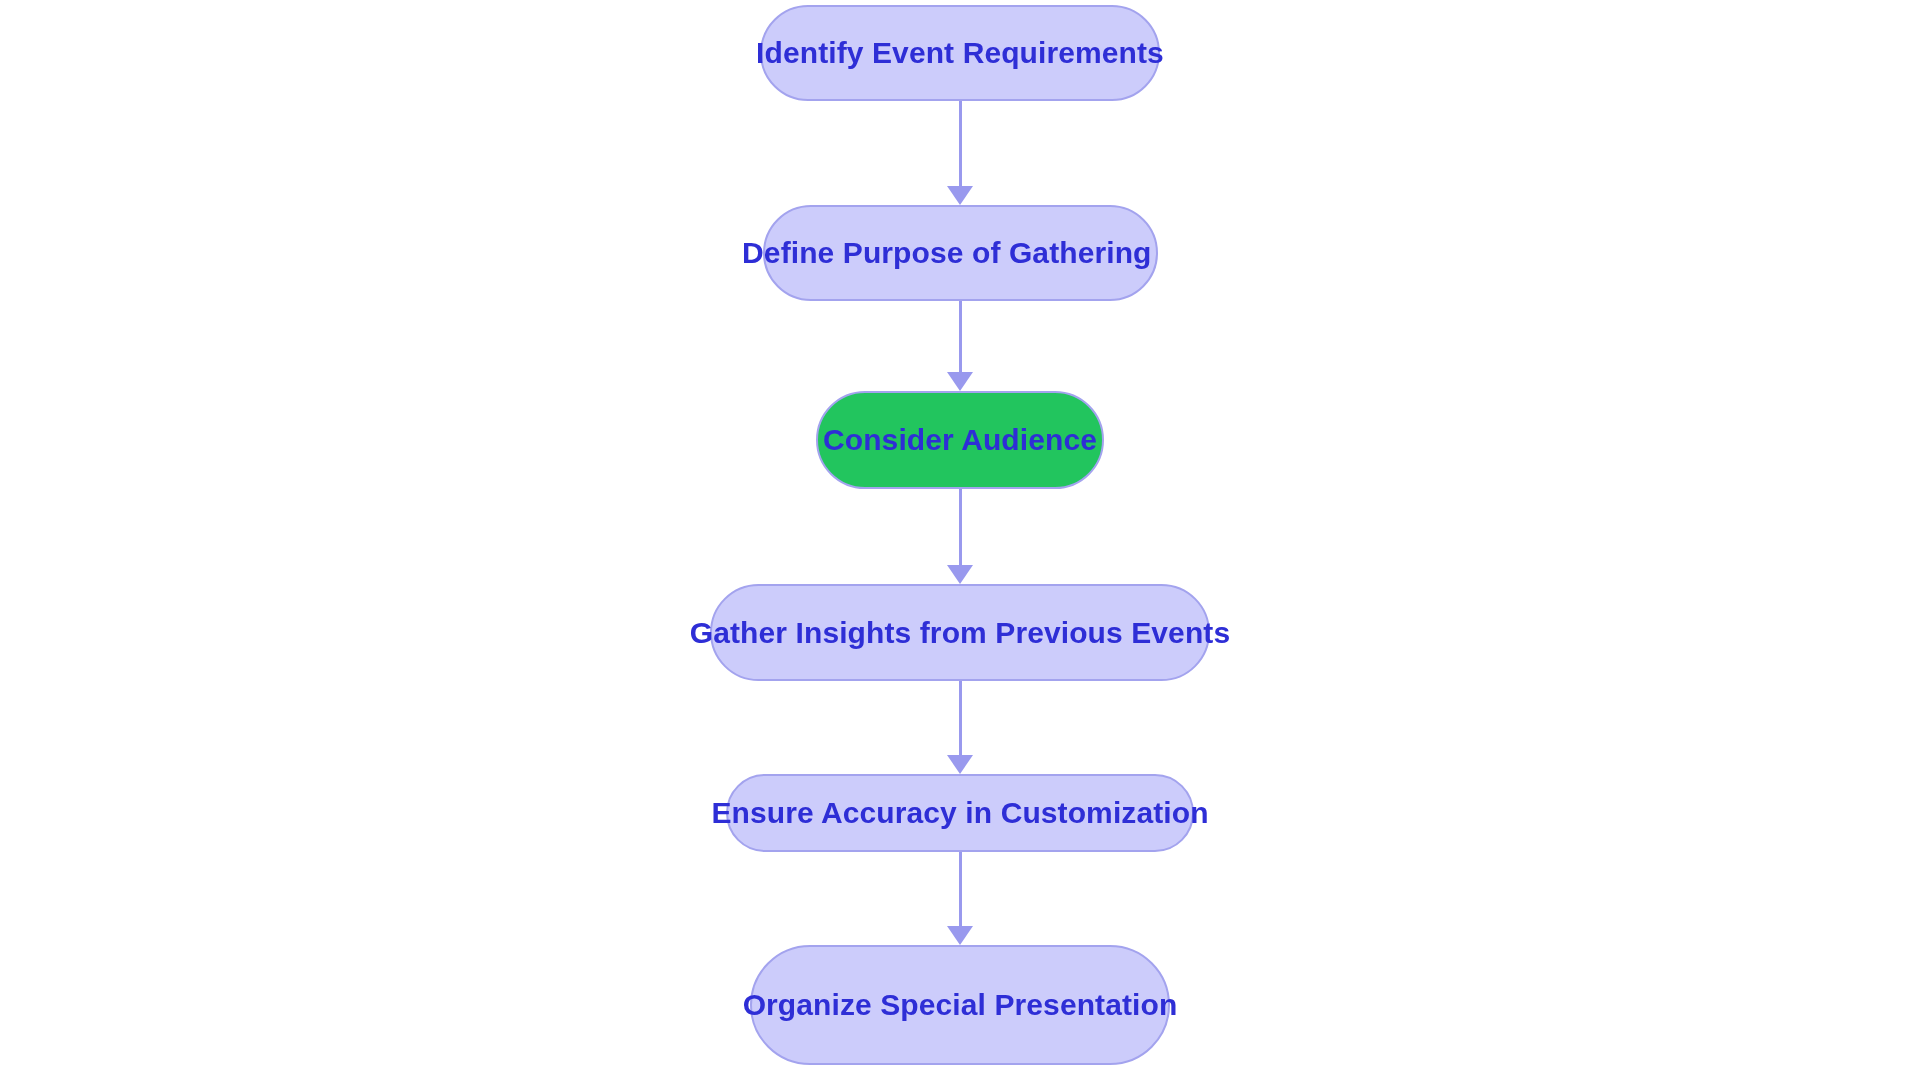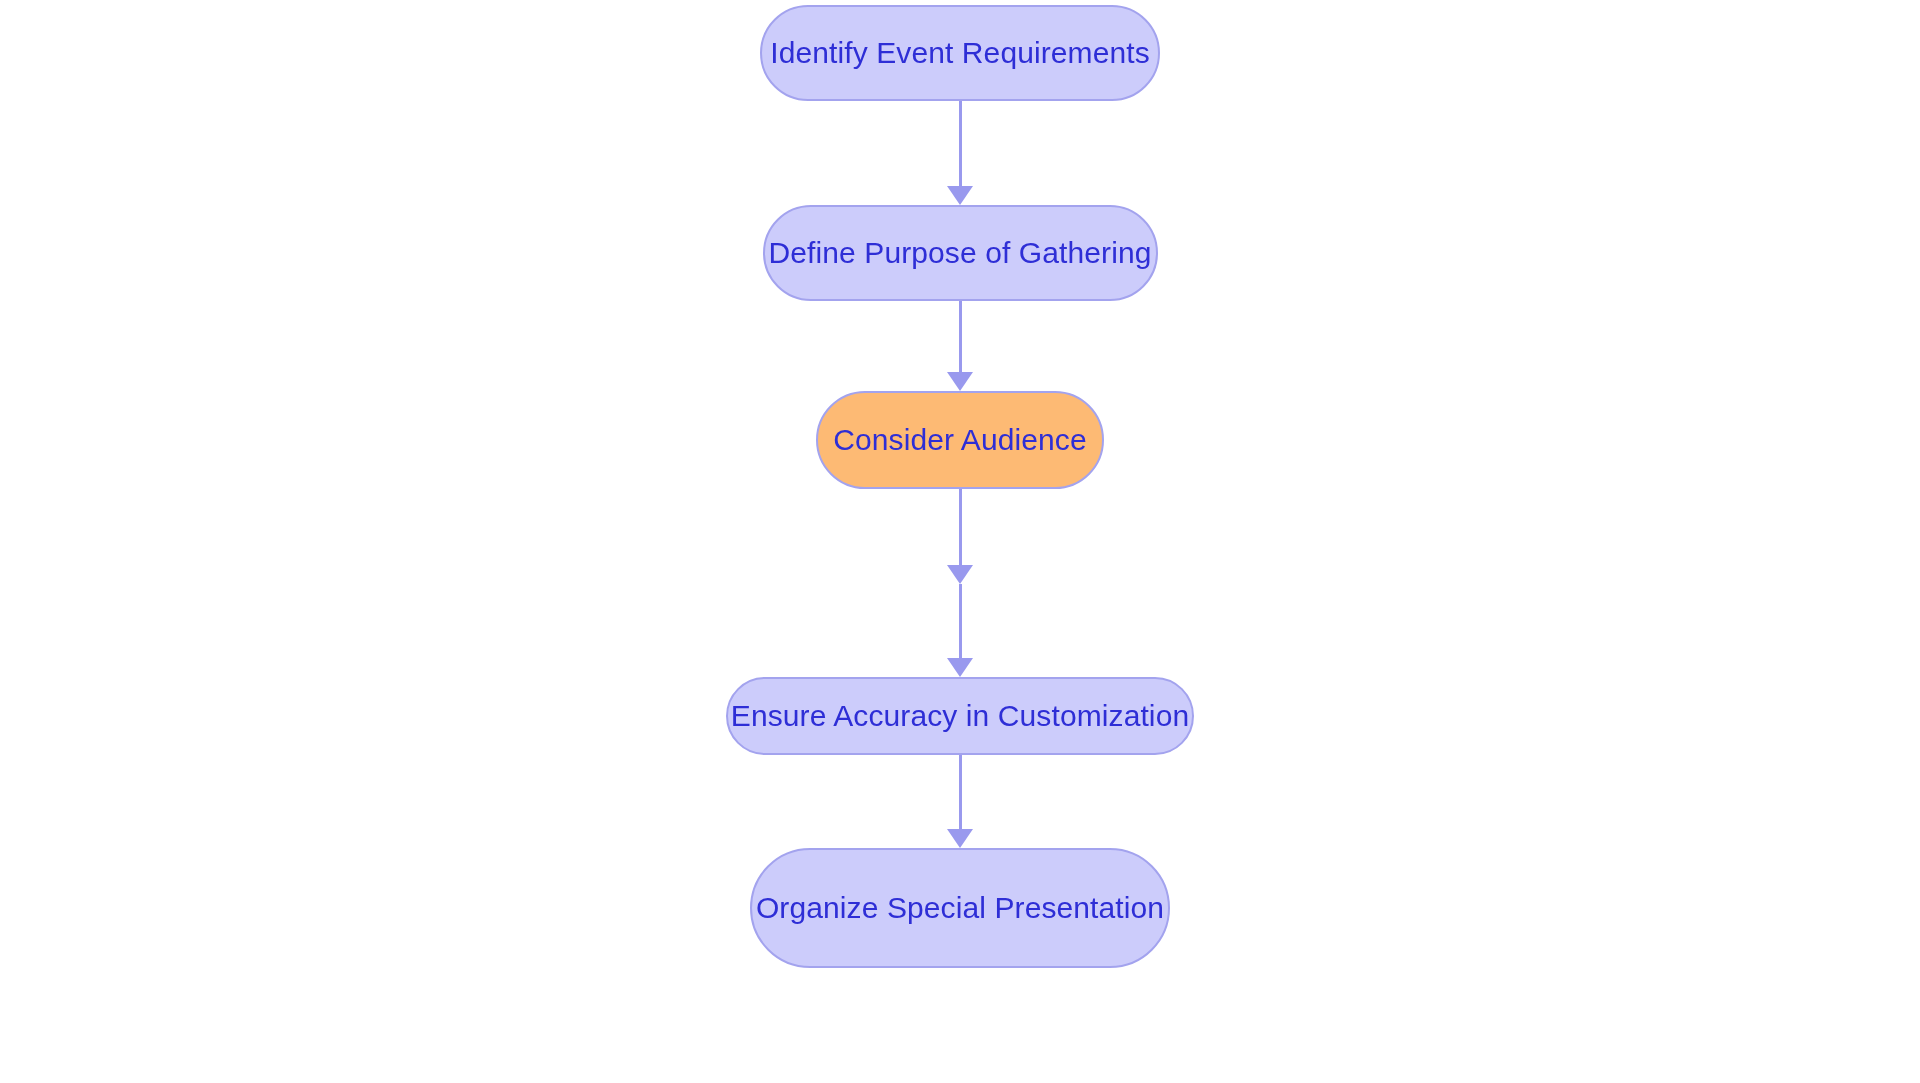--- a/index.html
+++ b/index.html
@@ -43,20 +43,21 @@
     font-size: 30px;
     line-height: 1;
     letter-spacing: 0.1px;
     white-space: nowrap;
     text-align: center;
   }
 
   .flow-node .node-label {
     display: block;
     padding: 0 4px;
+    font-weight: bold;
   }
 
   
   .flow-connector {
     position: relative;
     width: 26px;
     display: flex;
     flex-direction: column;
     align-items: center;
     justify-content: flex-start;
@@ -85,38 +86,41 @@
 
     <div class="flow-node" style="width: 400px; height: 96px; margin-top: 5px; background: rgb(204, 204, 251); border-color: rgb(163, 163, 238); color: rgb(46, 46, 214);">
       <span class="node-label">Identify Event Requirements</span>
     </div>
 
     <div class="flow-connector" style="height:104px;">
       <div class="conn-line" style="background: rgb(153, 153, 238);"></div>
       <div class="conn-head" style="border-top-color: rgb(153, 153, 238);"></div>
     </div>
 
-    <div class="flow-node" style="width: 395px; height: 96px; background: rgb(204, 204, 251); border-color: rgb(163, 163, 238); color: rgb(46, 46, 214);">
+    <div class="flow-node" style="width: 395px; height: 96px; background: rgb(204, 204, 251); border-color: rgb(163, 163, 238); color: rgb(46, 46, 214); justify-content: flex-end;">
       <span class="node-label">Define Purpose of Gathering</span>
     </div>
 
     <div class="flow-connector" style="height:90px;">
       <div class="conn-line" style="background: rgb(153, 153, 238);"></div>
       <div class="conn-head" style="border-top-color: rgb(153, 153, 238);"></div>
     </div>
 
-    <div class="flow-node" style="width: 288px; height: 98px; background: #fdba74; border-color: rgb(163, 163, 238); color: rgb(46, 46, 214);">
+    <div class="flow-node" style="width: 288px; height: 98px; background: #22c55e; border-color: rgb(163, 163, 238); color: rgb(46, 46, 214);">
       <span class="node-label">Consider Audience</span>
     </div>
 
     <div class="flow-connector" style="height:95px;">
       <div class="conn-line" style="background: rgb(153, 153, 238);"></div>
       <div class="conn-head" style="border-top-color: rgb(153, 153, 238);"></div>
     </div>
 
+    <div class="flow-node" style="width: 500px; height: 97px; background: rgb(204, 204, 251); border-color: rgb(163, 163, 238); color: rgb(46, 46, 214);">
+      <span class="node-label">Gather Insights from Previous Events</span>
+    </div>
 
     <div class="flow-connector" style="height:93px;">
       <div class="conn-line" style="background: rgb(153, 153, 238);"></div>
       <div class="conn-head" style="border-top-color: rgb(153, 153, 238);"></div>
     </div>
 
     <div class="flow-node" style="width: 468px; height: 78px; background: rgb(204, 204, 251); border-color: rgb(163, 163, 238); color: rgb(46, 46, 214);">
       <span class="node-label">Ensure Accuracy in Customization</span>
     </div>
 

